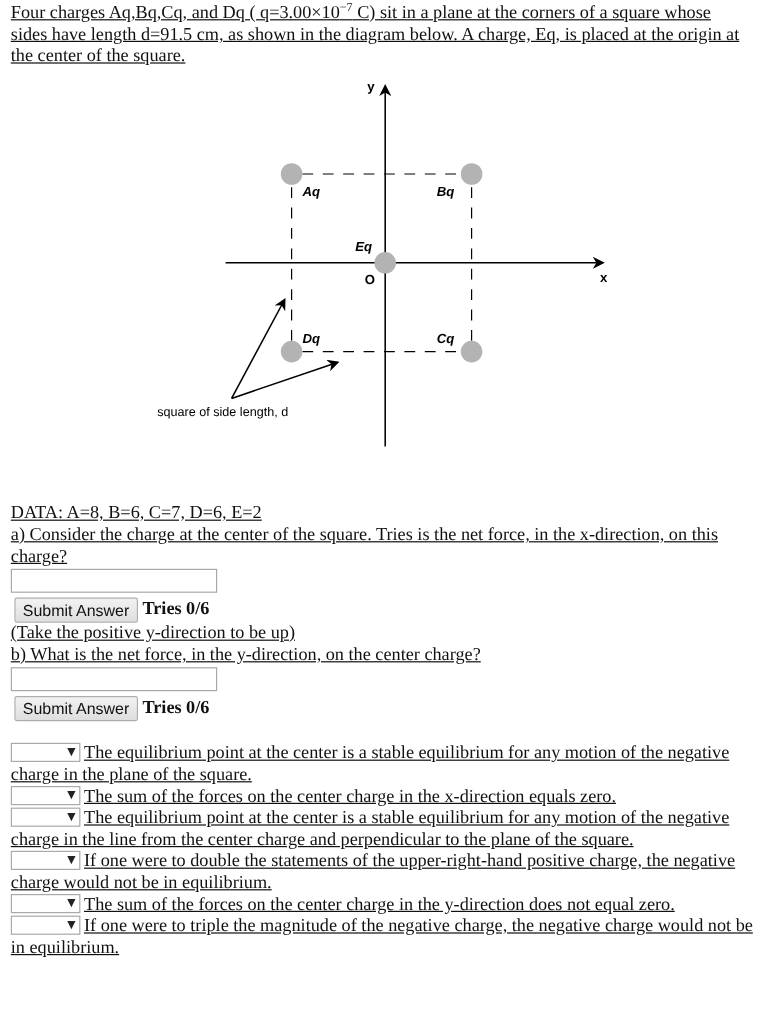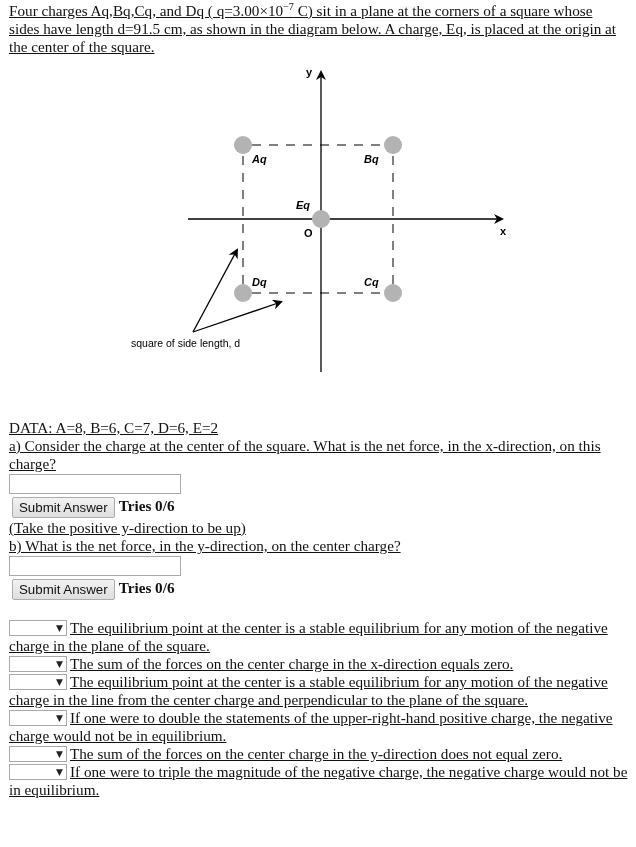--- a/index.html
+++ b/index.html
@@ -13,21 +13,21 @@
   sup { font-size: 10px; line-height: 0; vertical-align: 6px; }
   .intro { width: 615px; }
   .diagram { position: absolute; left: 0; top: 0; width: 636px; height: 847px; pointer-events: none; }
   .diagram * { pointer-events: auto; }
   .data-section { position: absolute; left: 9px; top: 419px; width: 620px; }
   .answer-input {
     display: block; width: 168px; height: 18px; margin: 1px 0 3px 0;
     border: 1px solid #a9a9a9; padding: 0 1px; font-size: 13px;
     font-family: "Liberation Sans", sans-serif; background: #fff;
   }
-  .submit-row { display: flex; align-items: flex-start; height: 22px; margin-left: 3px; }
+  .submit-row { display: flex; align-items: center; height: 22px; margin-left: 3px; }
   .submit-btn {
     font-family: "Liberation Sans", "DejaVu Sans", sans-serif; font-size: 13.3px;
     height: 21px; padding: 0 6px; border: 1px solid #adadad; background: linear-gradient(#f2f2f2,#dedede);
     border-radius: 2px; color: #111; margin-right: 4px; line-height: 19px;
   }
   .tries { font-size: 15.2px; font-weight: bold; }
   .stmt { text-indent: 0; }
   .tf-select {
     display: inline-block; width: 58px; height: 16px; border: 1px solid #a9a9a9; background: #fff;
     vertical-align: -3px; margin-right: 3px; position: relative; box-sizing: border-box;
@@ -77,21 +77,21 @@
   <text x="296" y="209" font-family="Liberation Sans, sans-serif" font-size="11" font-weight="bold" font-style="italic">Eq</text>
 
   <line x1="193" y1="332" x2="237" y2="250" stroke="#000" stroke-width="1.3" marker-end="url(#ah)"></line>
   <line x1="193" y1="332" x2="281" y2="302" stroke="#000" stroke-width="1.3" marker-end="url(#ah)"></line>
   <text x="131" y="347" font-family="Liberation Sans, sans-serif" font-size="10.5">square of side length, d</text>
 </svg>
 
 <div class="data-section">
   <p>DATA: A=8, B=6, C=7, D=6, E=2</p>
 
-  <p>a) Consider the charge at the center of the square. What is the net force, in the x-direction, on this charge?</p>
+  <p>a) Consider the charge at the center of the square. Tries is the net force, in the x-direction, on this charge?</p>
   <input class="answer-input" type="text" value="" style="">
   <div class="submit-row">
     <button class="submit-btn">Submit Answer</button>
     <span class="tries">Tries 0/6</span>
   </div>
 
   <p>(Take the positive y-direction to be up)</p>
   <p>b) What is the net force, in the y-direction, on the center charge?</p>
   <input class="answer-input" type="text" value="" style="">
   <div class="submit-row">

